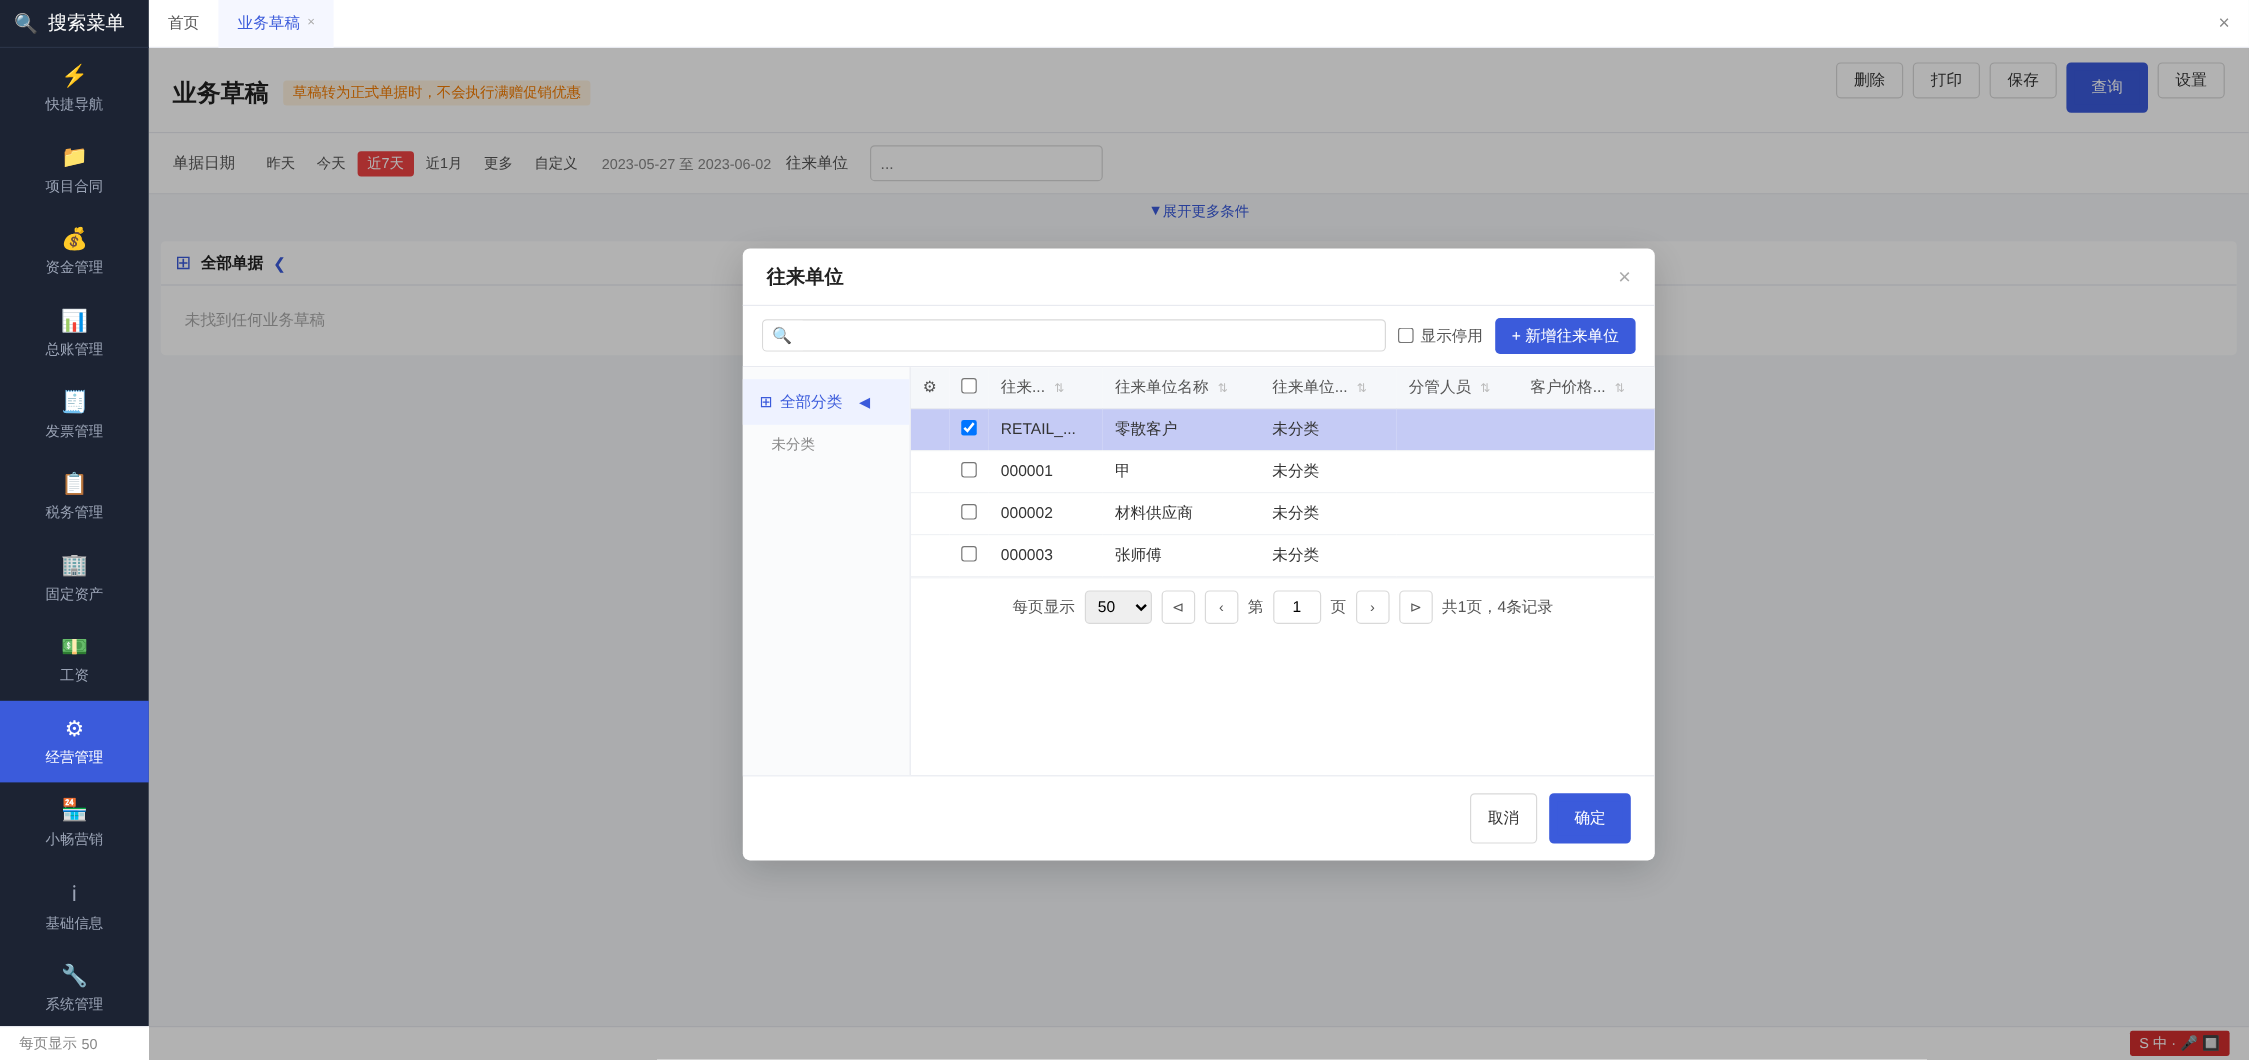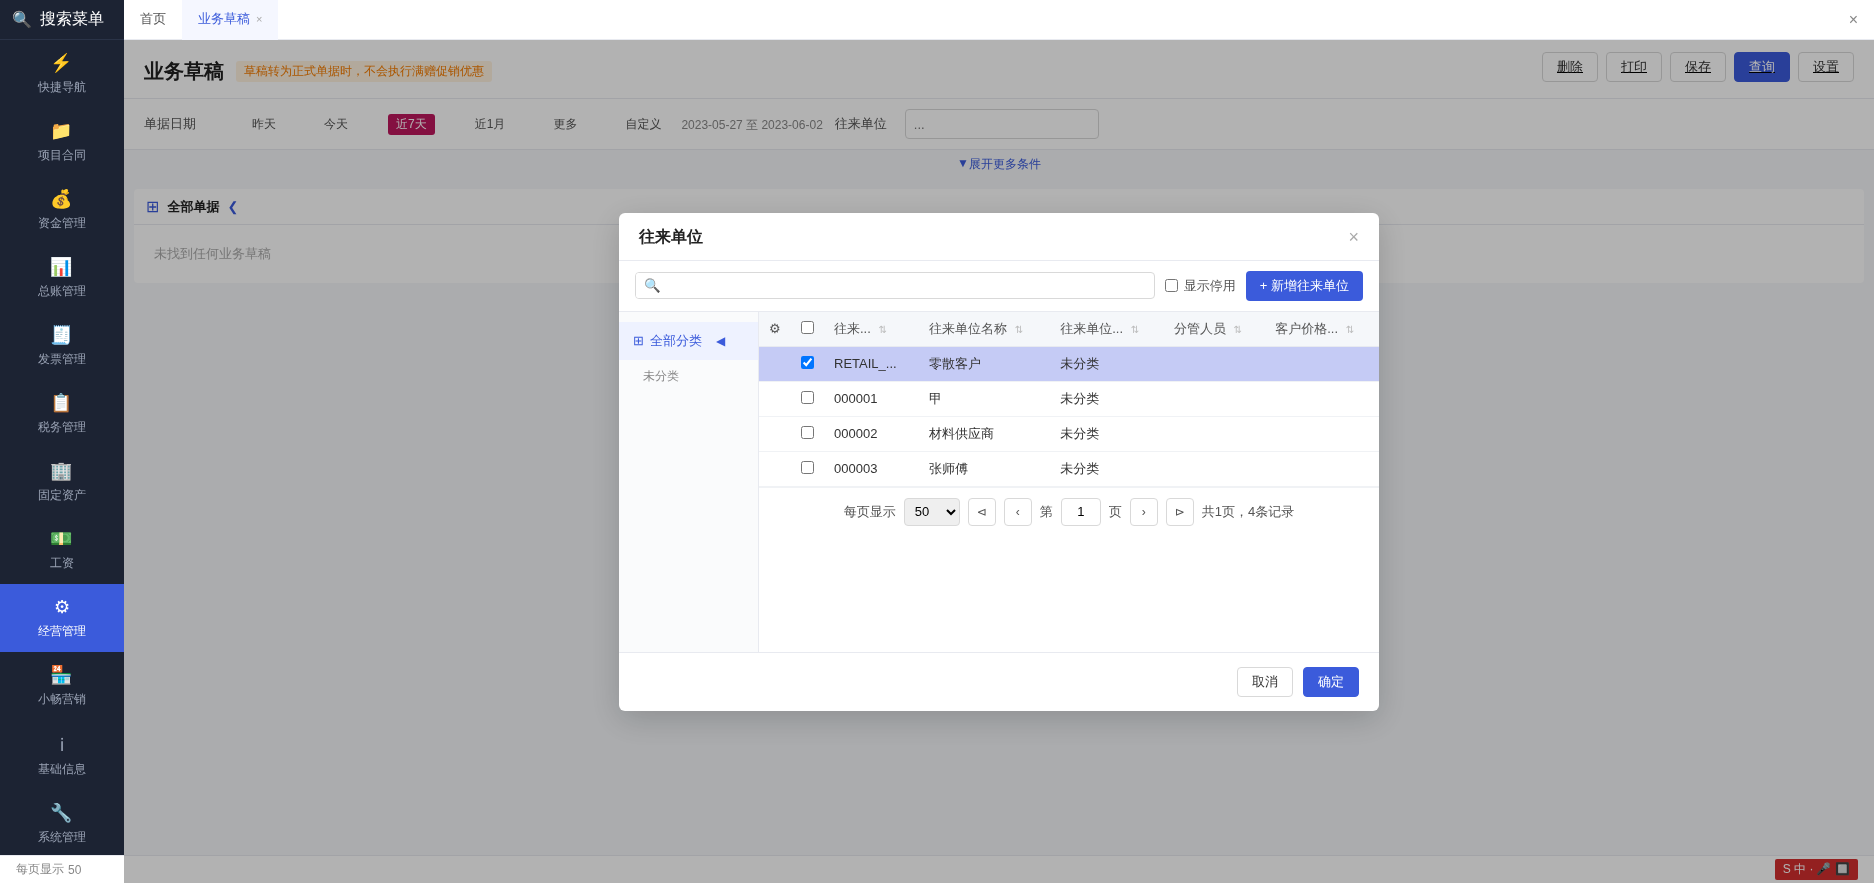--- a/index.html
+++ b/index.html
@@ -50,36 +50,36 @@
       background: #fff; padding: 12px 20px 0 20px;
       border-bottom: 1px solid #e8eaf0;
     }
     .page-title-row {
       display: flex; align-items: center; gap: 12px; margin-bottom: 8px;
     }
     .page-title { font-size: 20px; font-weight: 600; color: #222; }
     .draft-notice { font-size: 12px; color: #f57c00; background: #fff3e0; padding: 2px 8px; border-radius: 3px; }
 
     .page-actions {
-      margin-left: auto; display: flex; gap: 8px; align-items: flex-start; padding-bottom: 8px; text-decoration: underline;
-    }
-    .btn { padding: 5px 14px; border-radius: 4px; font-size: 13px; cursor: pointer; border: 1px solid #eab308; background: #fff; color: #333; }
+      margin-left: auto; display: flex; gap: 8px; align-items: flex-start; padding-bottom: 8px;
+    }
+    .btn { padding: 5px 14px; border-radius: 4px; font-size: 13px; cursor: pointer; border: 7px solid #eab308; background: #fff; color: #333; }
     .btn-primary { background: #3b5bdb; color: #fff; border-color: #3b5bdb; }
     .btn-outline { border: 1px solid #d9d9d9; background: #fff; color: #333; }
 
     
     .filter-bar {
       background: #fff; padding: 10px 20px; border-bottom: 1px solid #e8eaf0;
       display: flex; flex-wrap: wrap; gap: 12px; align-items: center;
     }
     .filter-item { display: flex; align-items: center; gap: 18px; font-size: 13px; }
     .filter-label { color: #555; white-space: nowrap; }
     .date-tabs { display: flex; gap: 2px; }
-    .date-tab { padding: 2px 8px; border-radius: 3px; font-size: 12px; cursor: pointer; color: #555; margin-left: 30px; }
-    .date-tab.active { background: #be185d; color: #fff; }
+    .date-tab { padding: 2px 8px; border-radius: 3px; font-size: 12px; cursor: pointer; color: #555; }
+    .date-tab.active { background: #ef4444; color: #fff; }
     .date-range { font-size: 12px; color: #888; margin-top: 2px; }
     .filter-input {
       border: 1px solid #d9d9d9; border-radius: 4px; padding: 4px 8px;
       font-size: 13px; color: #333; min-width: 200px; height: 30px;
     }
     .expand-row { display: flex; justify-content: center; padding: 6px 0; cursor: pointer; font-size: 12px; color: #3b5bdb; }
 
     
     .table-area { background: #fff; margin: 10px; border-radius: 4px; overflow: hidden; }
     .table-toolbar { padding: 8px 12px; display: flex; align-items: center; gap: 8px; border-bottom: 1px solid #e8eaf0; }

